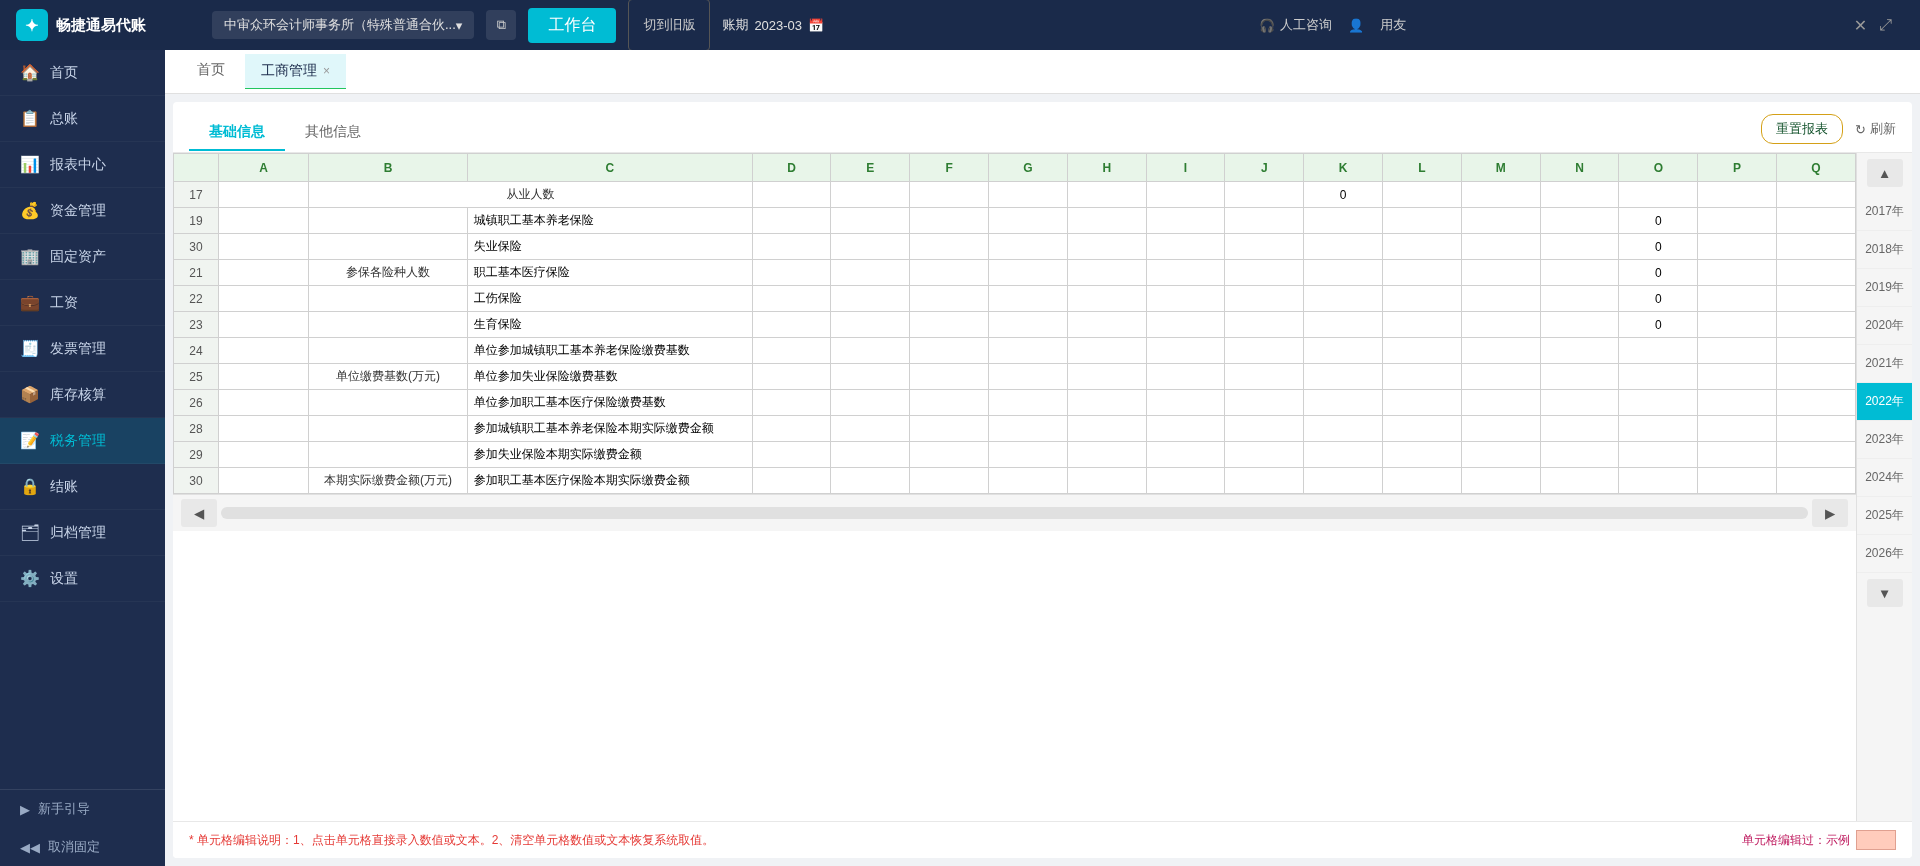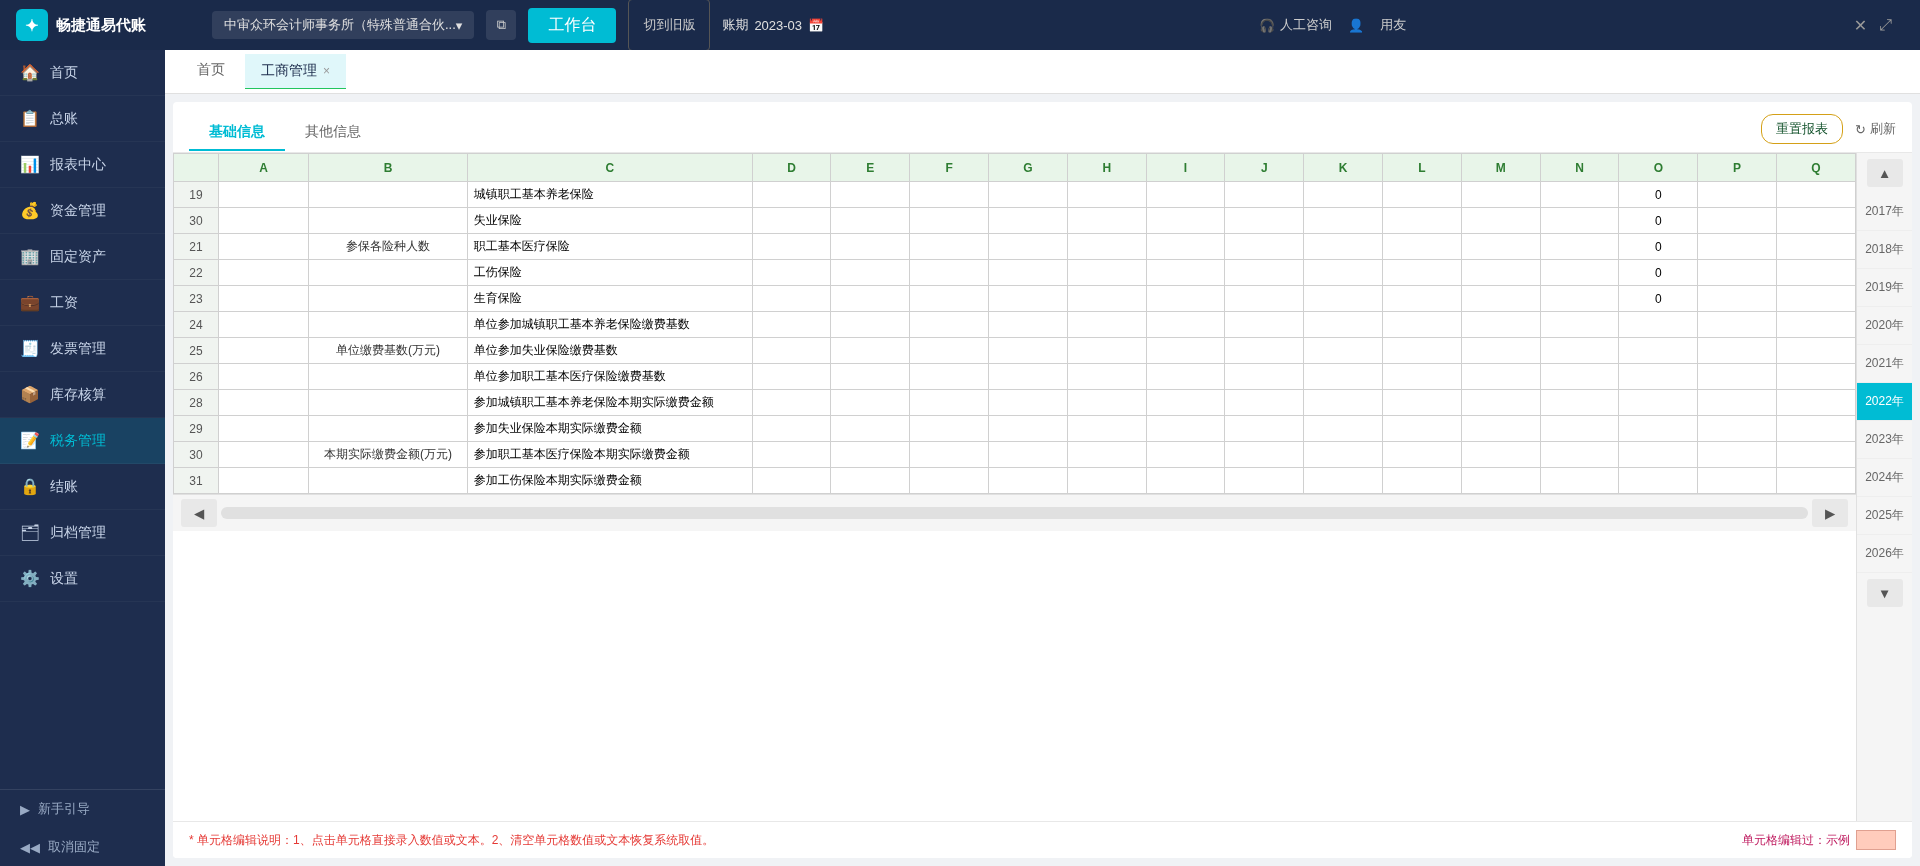--- a/index.html
+++ b/index.html
@@ -252,20 +252,39 @@
                   <th class="col-L">L</th>
                   <th class="col-M">M</th>
                   <th class="col-N">N</th>
                   <th class="col-O">O</th>
                   <th class="col-P">P</th>
                   <th class="col-Q">Q</th>
                 </tr>
               </thead>
               <tbody>
 
+                <tr>
+                  <td class="row-num">17</td>
+                  <td></td>
+                  <td class="merged-label" colspan="2">从业人数</td>
+                  <td></td>
+                  <td></td>
+                  <td></td>
+                  <td></td>
+                  <td></td>
+                  <td></td>
+                  <td></td>
+                  <td class="value-cell">0</td>
+                  <td></td>
+                  <td></td>
+                  <td></td>
+                  <td></td>
+                  <td></td>
+                  <td></td>
+                </tr>
 
 
                 <tr>
                   <td class="row-num">19</td>
                   <td></td>
                   <td></td>
                   <td>城镇职工基本养老保险</td>
                   <td></td>
                   <td></td>
                   <td></td>
@@ -486,40 +505,20 @@
                   <td></td>
                   <td></td>
                   <td></td>
                   <td></td>
                   <td></td>
                   <td></td>
                   <td></td>
                   <td></td>
                 </tr>
 
-                <tr>
-                  <td class="row-num">31</td>
-                  <td></td>
-                  <td></td>
-                  <td>参加工伤保险本期实际缴费金额</td>
-                  <td></td>
-                  <td></td>
-                  <td></td>
-                  <td></td>
-                  <td></td>
-                  <td></td>
-                  <td></td>
-                  <td></td>
-                  <td></td>
-                  <td></td>
-                  <td></td>
-                  <td></td>
-                  <td></td>
-                  <td></td>
-                </tr>
 
               </tbody>
             </table>
 
             <div style="display:flex; align-items:center; padding: 4px 8px; border-top: 1px solid #e0e0e0; background: #f5f5f5;">
               <button class="scroll-arrow">◀</button>
               <div style="flex:1; height:12px; background:#e0e0e0; border-radius:6px; margin: 0 4px;"></div>
               <button class="scroll-arrow">▶</button>
             </div>
           </div>

